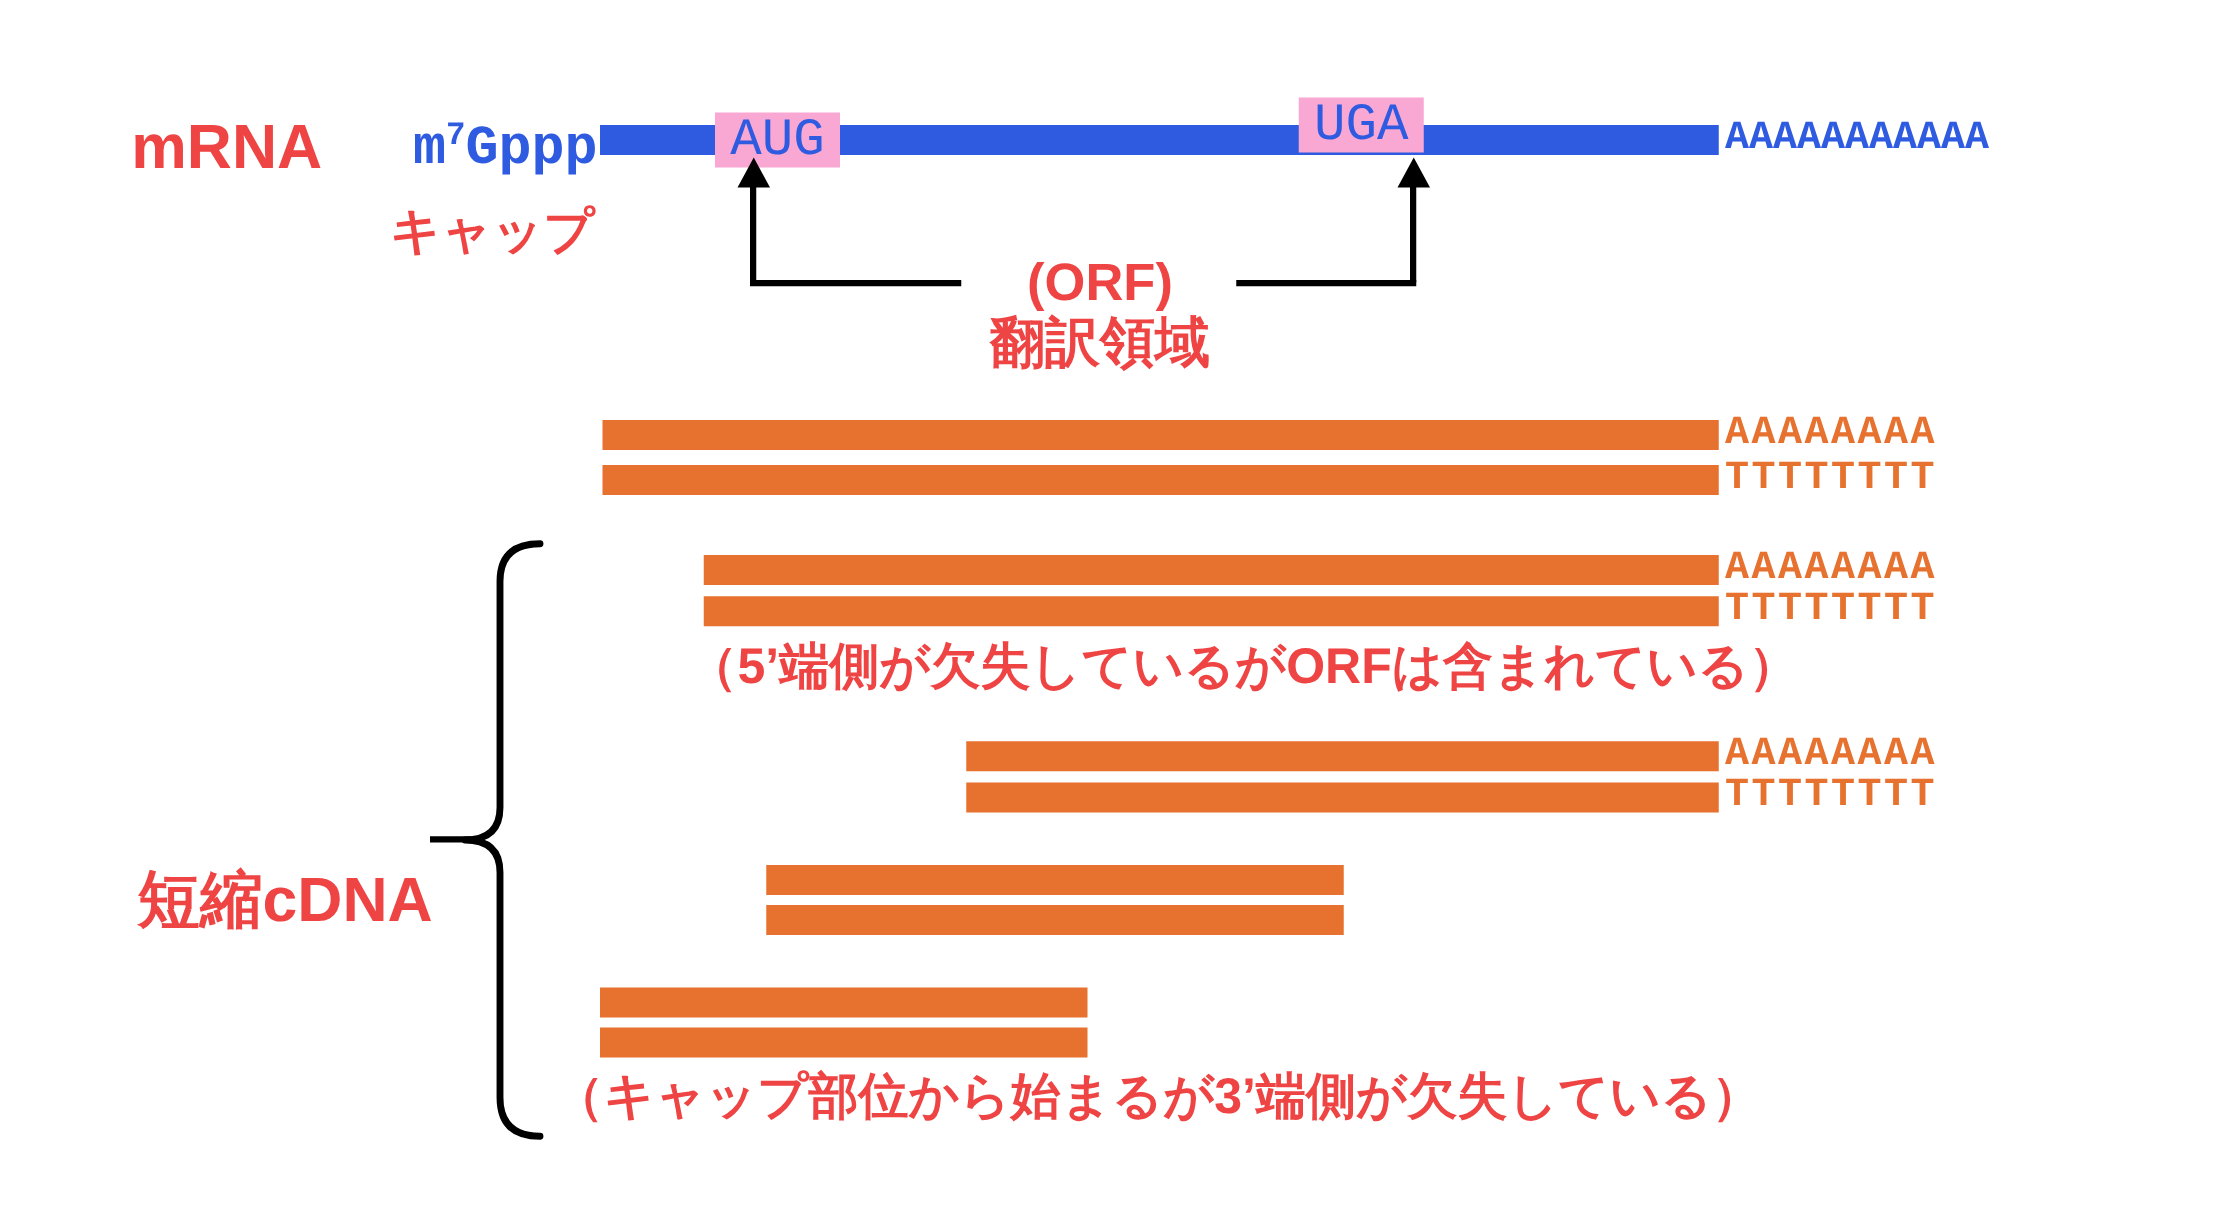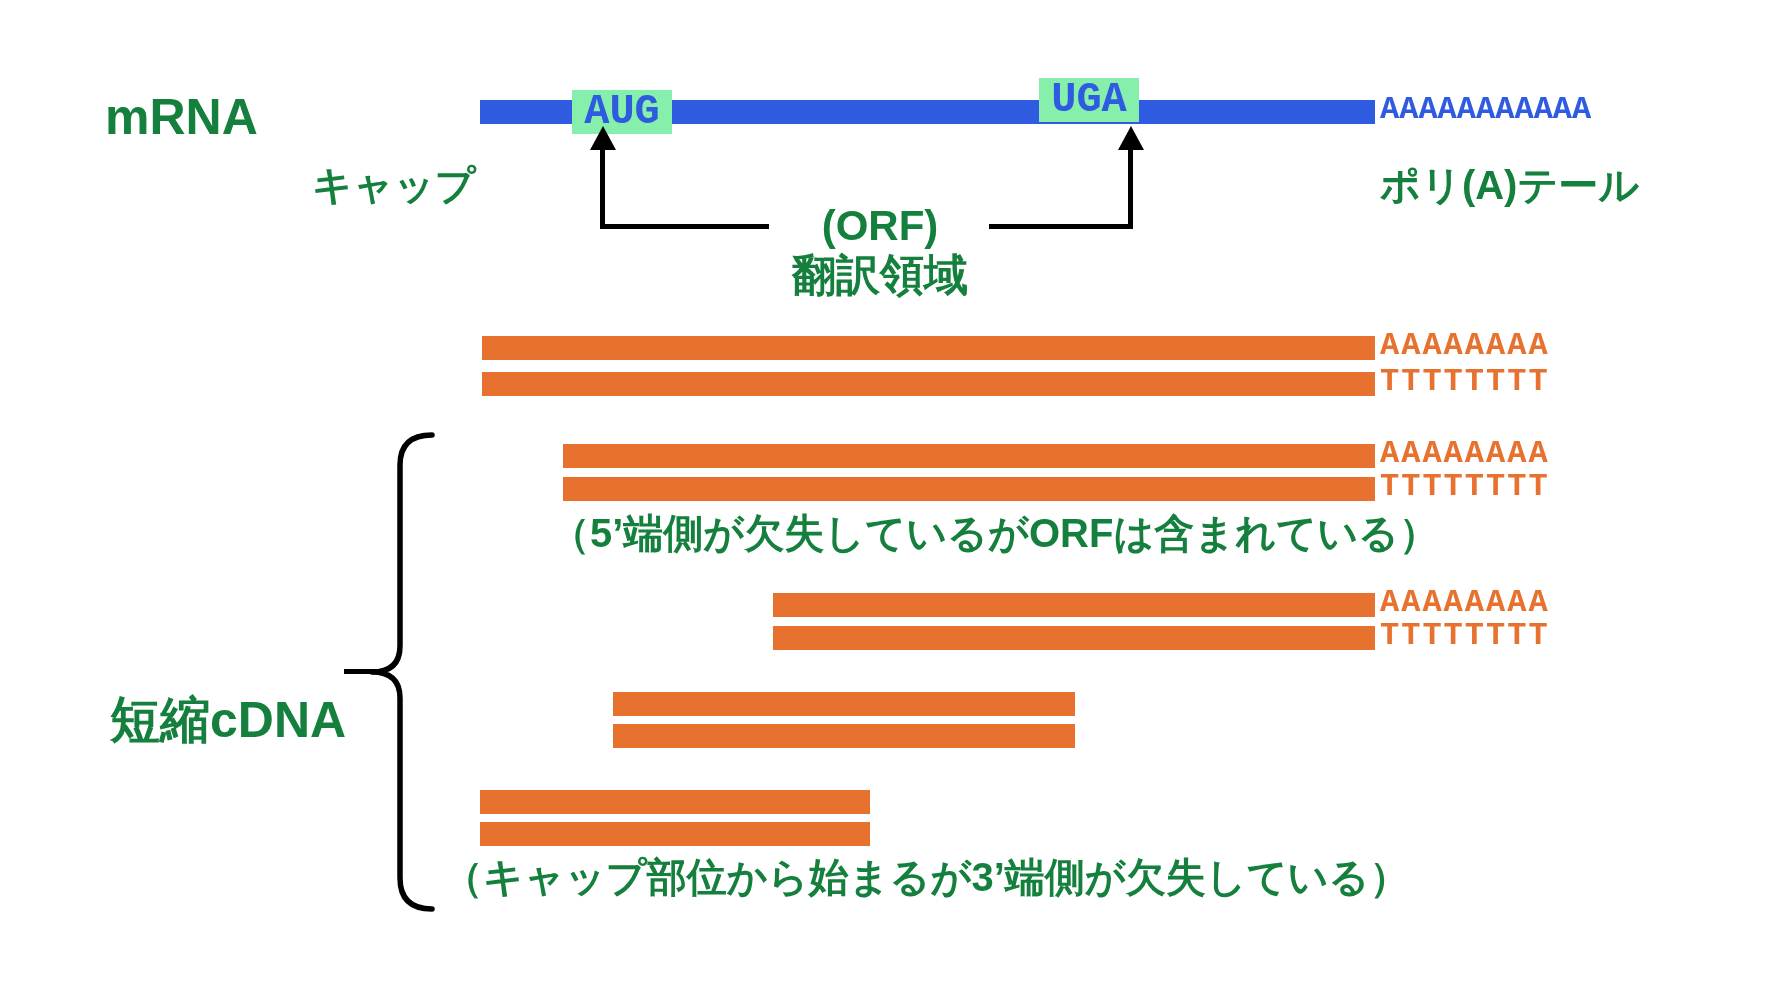--- a/index.html
+++ b/index.html
@@ -11,58 +11,58 @@
   .bar.rna{background:var(--rna-blue);}
   .bar.dna{background:var(--cdna-orange);}
 
   
   .seq{position:absolute;font-family:"Liberation Mono",monospace;font-weight:bold;
        font-size:32px;line-height:44px;white-space:nowrap;color:var(--rna-blue);}
   .seq.orange{color:var(--cdna-orange);}
   .tail{letter-spacing:2px;}
 
   
-  .codon{position:absolute;width:100px;height:44px;background:#86efac;
-         color:var(--rna-blue);font-family:"Liberation Mono",monospace;font-weight:bold;
+  .codon{position:absolute;width:100px;height:44px;background:#f9a8d4;
+         color:var(--rna-blue);font-family:"Liberation Mono",monospace;font-weight:normal;
          font-size:42px;line-height:44px;text-align:center;}
 
   .cap-seq{position:absolute;left:290px;top:86px;width:188px;text-align:right;
            font-family:"Liberation Mono",monospace;font-weight:bold;font-size:44px;
            line-height:44px;color:var(--rna-blue);}
   .cap-seq sup{font-size:26px;}
 
   
-  .jl{position:absolute;font-weight:bold;color:#15803d;white-space:nowrap;}
+  .jl{position:absolute;font-weight:bold;color:#ef4444;white-space:nowrap;}
 
   
   .hline{position:absolute;height:5px;background:#000;}
   .vline{position:absolute;width:5px;background:#000;}
   .arrowhead{position:absolute;width:0;height:0;
              border-left:13px solid transparent;border-right:13px solid transparent;
              border-bottom:24px solid #000;}
 
   .brace{position:absolute;left:340px;top:430px;}
 </style>
 </head>
 <body>
 
 <div class="canvas">
 
   <div class="jl" style="left:105px;top:92px;font-size:50px;line-height:50px;font-weight:bold;">mRNA</div>
 
+  <div class="cap-seq"><span ateri="">m</span><sup>7</sup><span>Gppp</span></div>
 
   <div class="bar rna" style="left:480px;top:100px;width:895px;"></div>
 
   <div class="codon" style="left:572px;top:90px;">AUG</div>
   <div class="codon" style="left:1039px;top:78px;">UGA</div>
 
   <div class="seq" style="left:1380px;top:88px;">AAAAAAAAAAA</div>
 
   <div class="jl" style="left:312px;top:162px;font-size:40px;line-height:46px;">キャップ</div>
-  <div class="jl" style="left:1380px;top:162px;font-size:40px;line-height:46px;">ポリ(A)テール</div>
 
   <div class="arrowhead" style="left:590px;top:126px;"></div>
   <div class="vline" style="left:600px;top:148px;height:78px;"></div>
   <div class="hline" style="left:600px;top:224px;width:169px;"></div>
 
   <div style="position:absolute;left:670px;top:202px;width:420px;text-align:center;">
     <div class="jl" style="position:static;font-size:42px;line-height:48px;">(ORF)</div>
     <div class="jl" style="position:static;font-size:44px;line-height:50px;">翻訳領域</div>
   </div>
 

